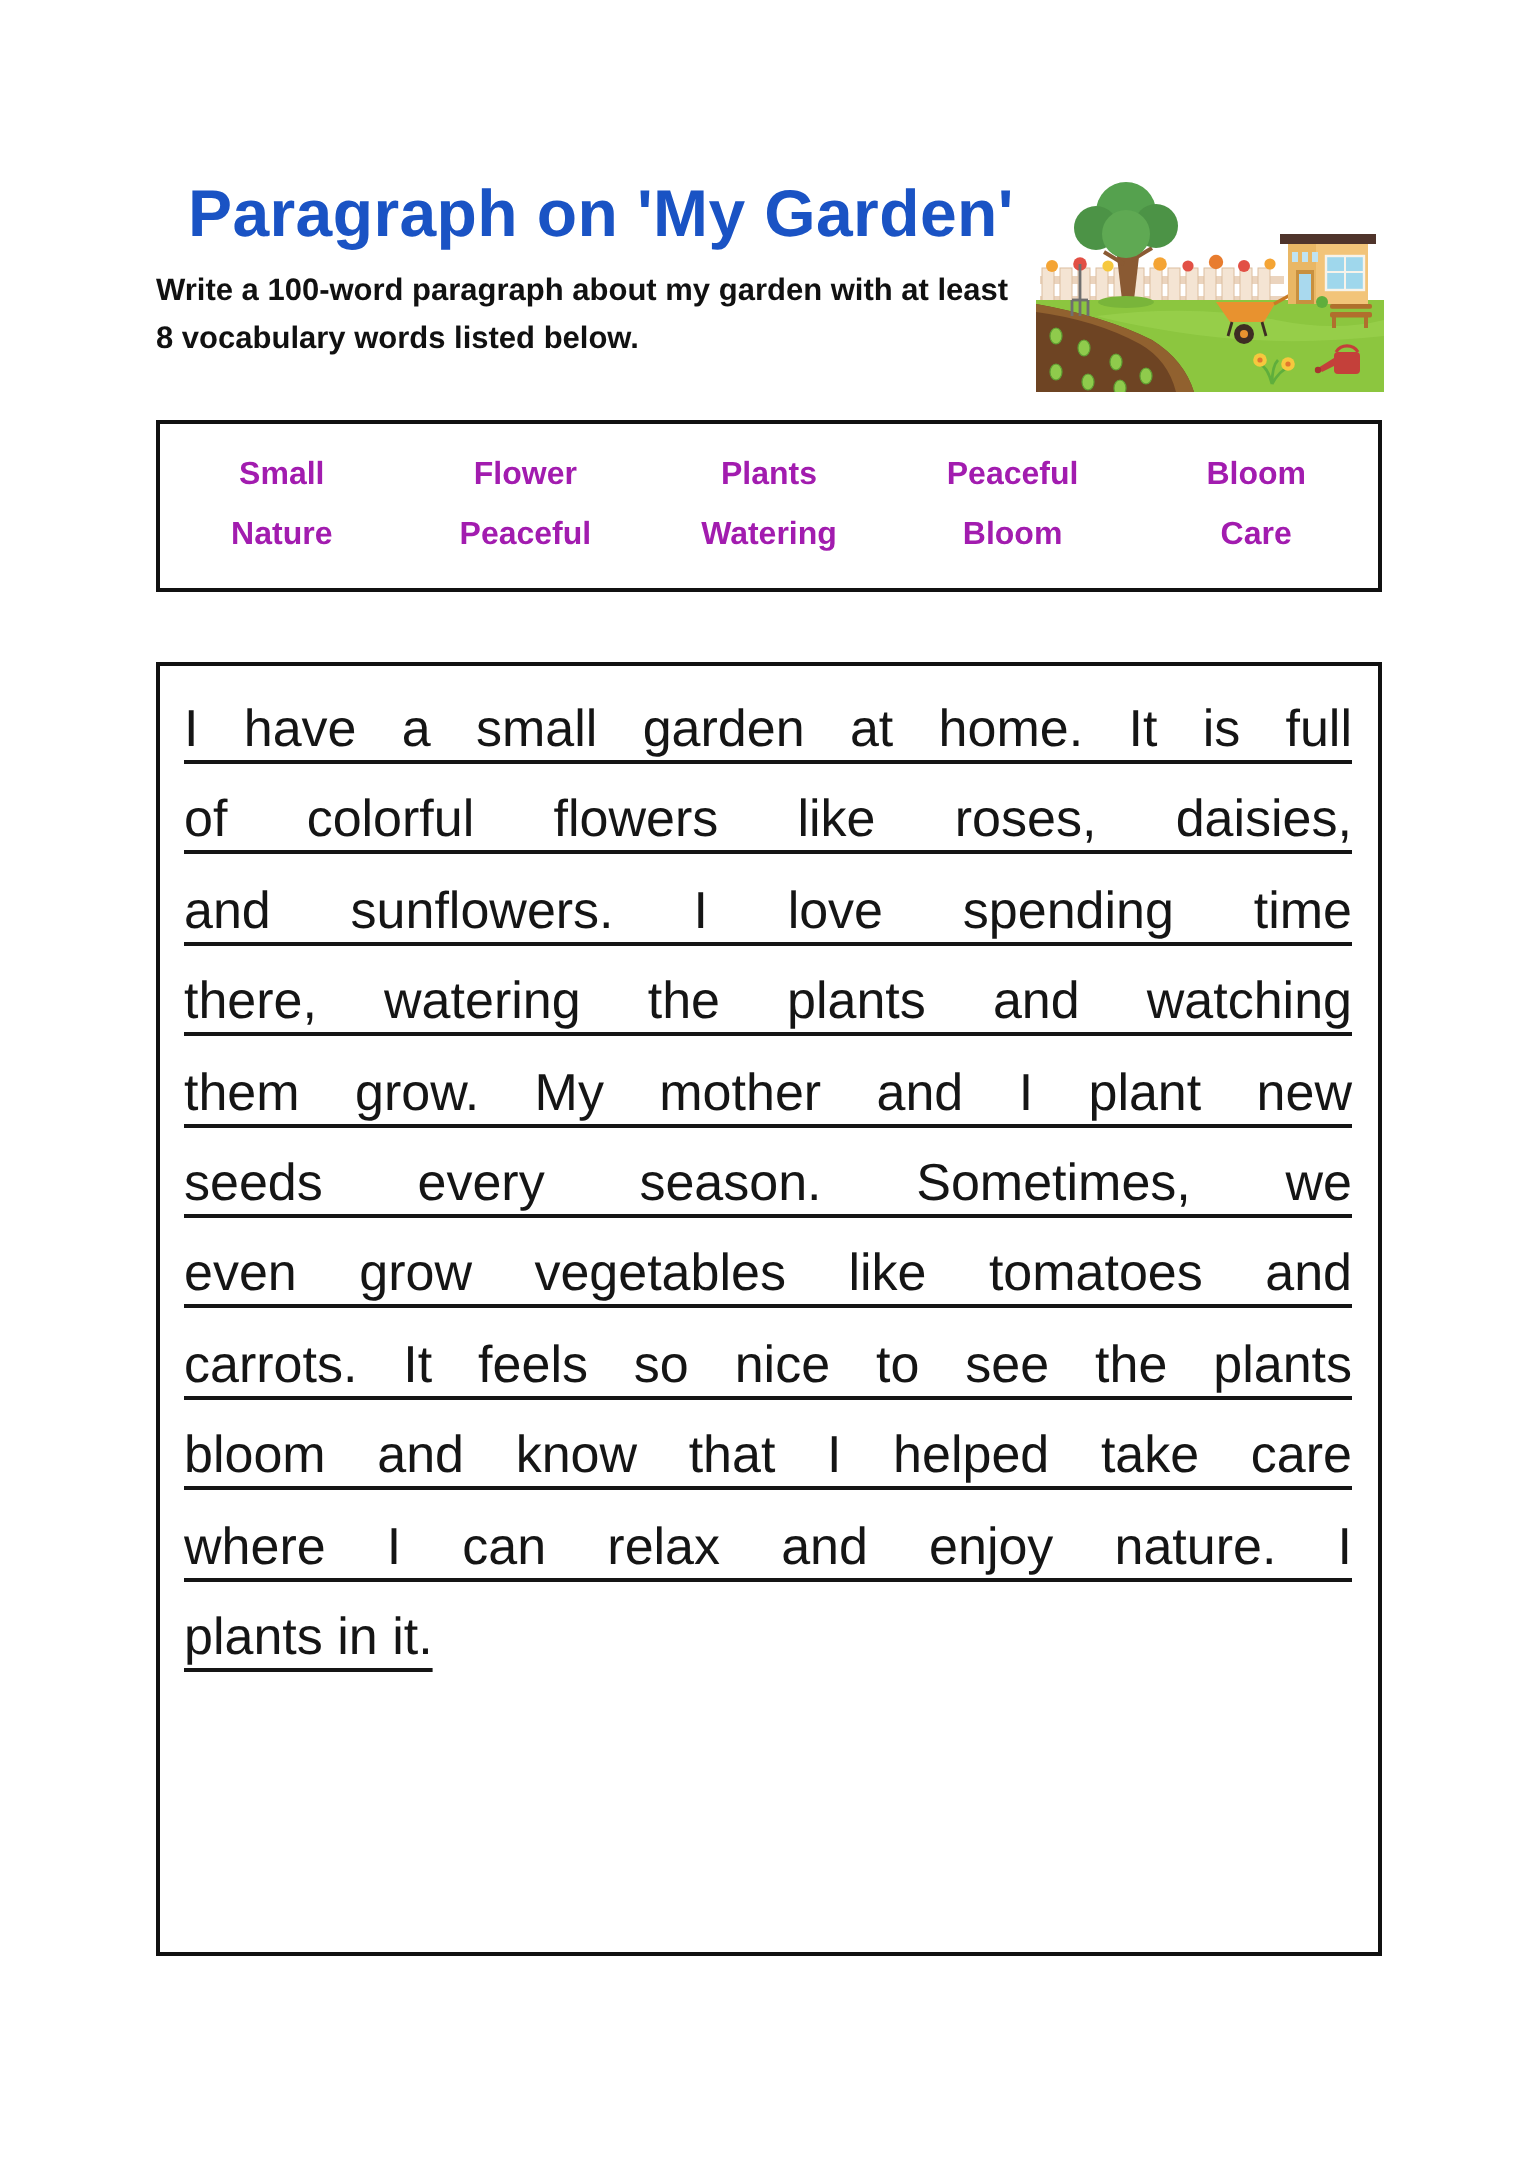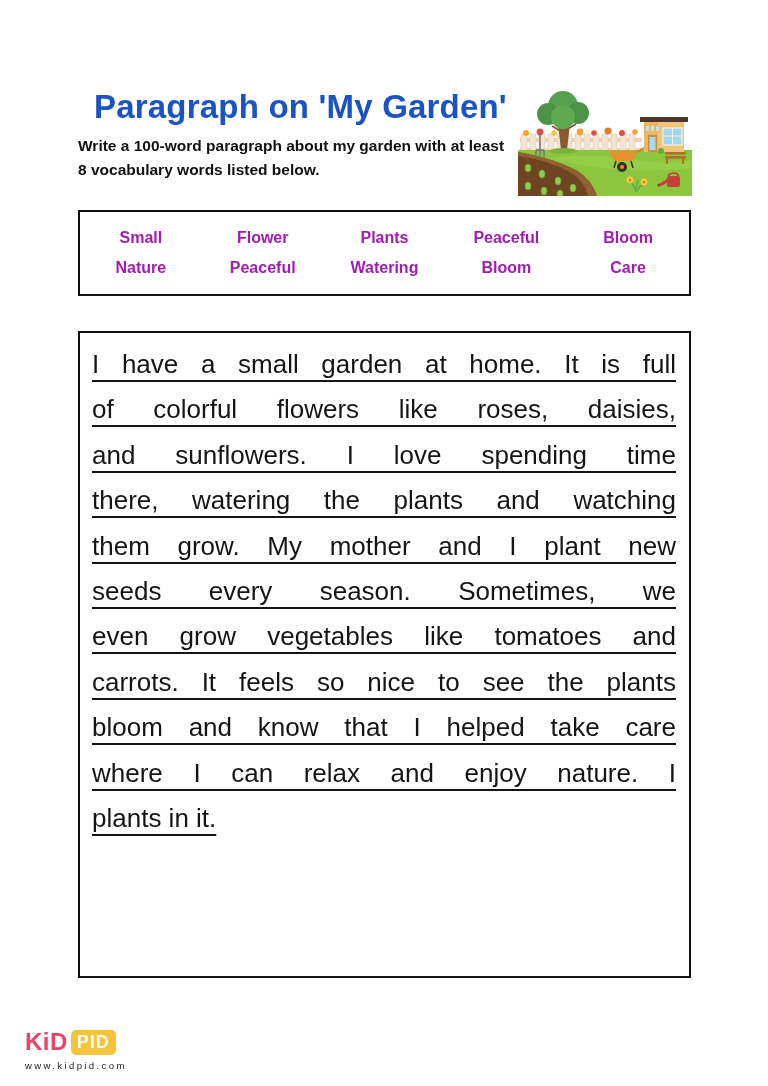--- a/index.html
+++ b/index.html
@@ -232,22 +232,15 @@
         <div class="para-line">them grow. My mother and I plant new</div>
         <div class="para-line">seeds every season. Sometimes, we</div>
         <div class="para-line">even grow vegetables like tomatoes and</div>
         <div class="para-line">carrots. It feels so nice to see the plants</div>
         <div class="para-line">bloom and know that I helped take care</div>
         <div class="para-line">where I can relax and enjoy nature. I</div>
         <div class="para-line last">plants in it.</div>
       </div>
   </div>
 
-  <div class="footer-logo">
-    <div class="logo-row">
-      <span class="logo-kid">KiD</span>
-      <span class="logo-pid">PID</span>
-    </div>
-    <div class="logo-url">www.kidpid.com</div>
-  </div>
 
 
 </div>
 
 </body></html>

